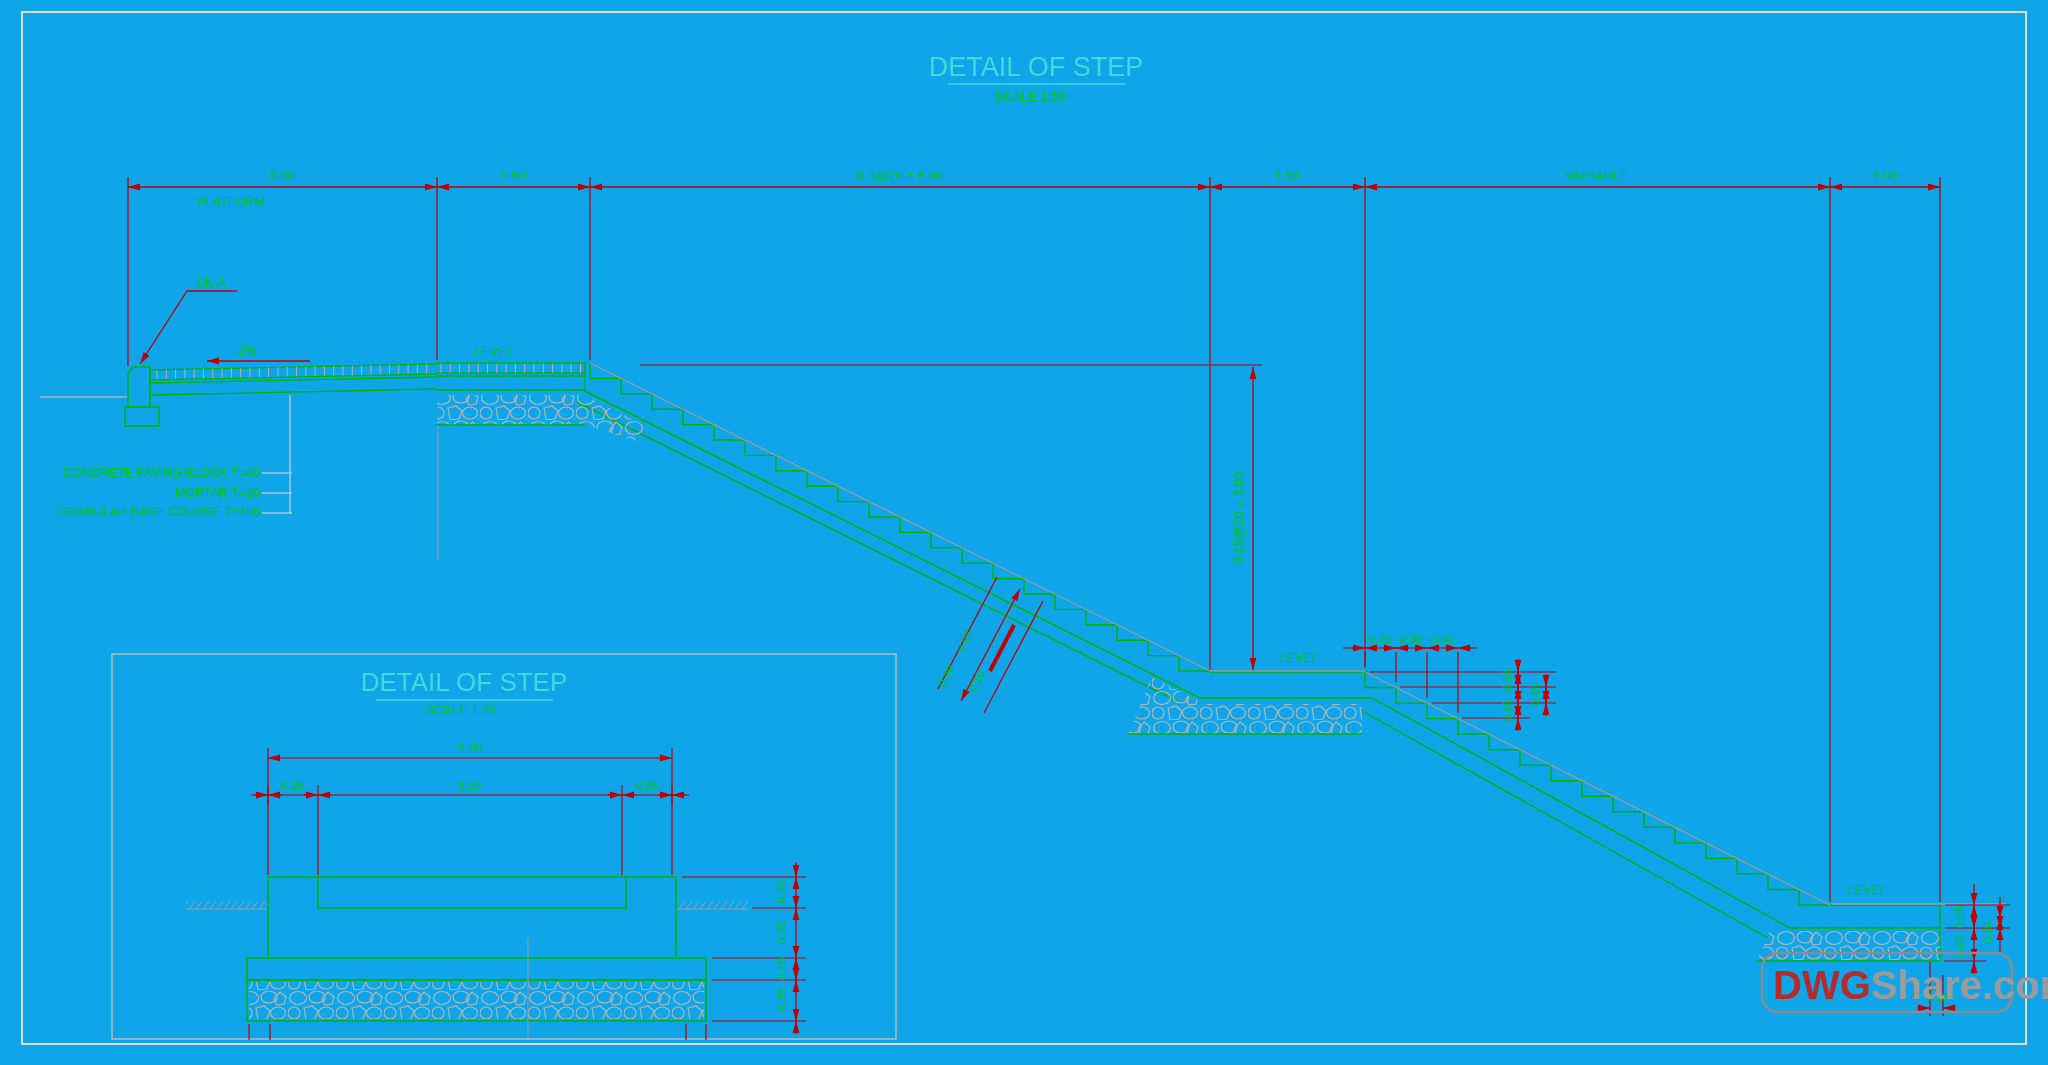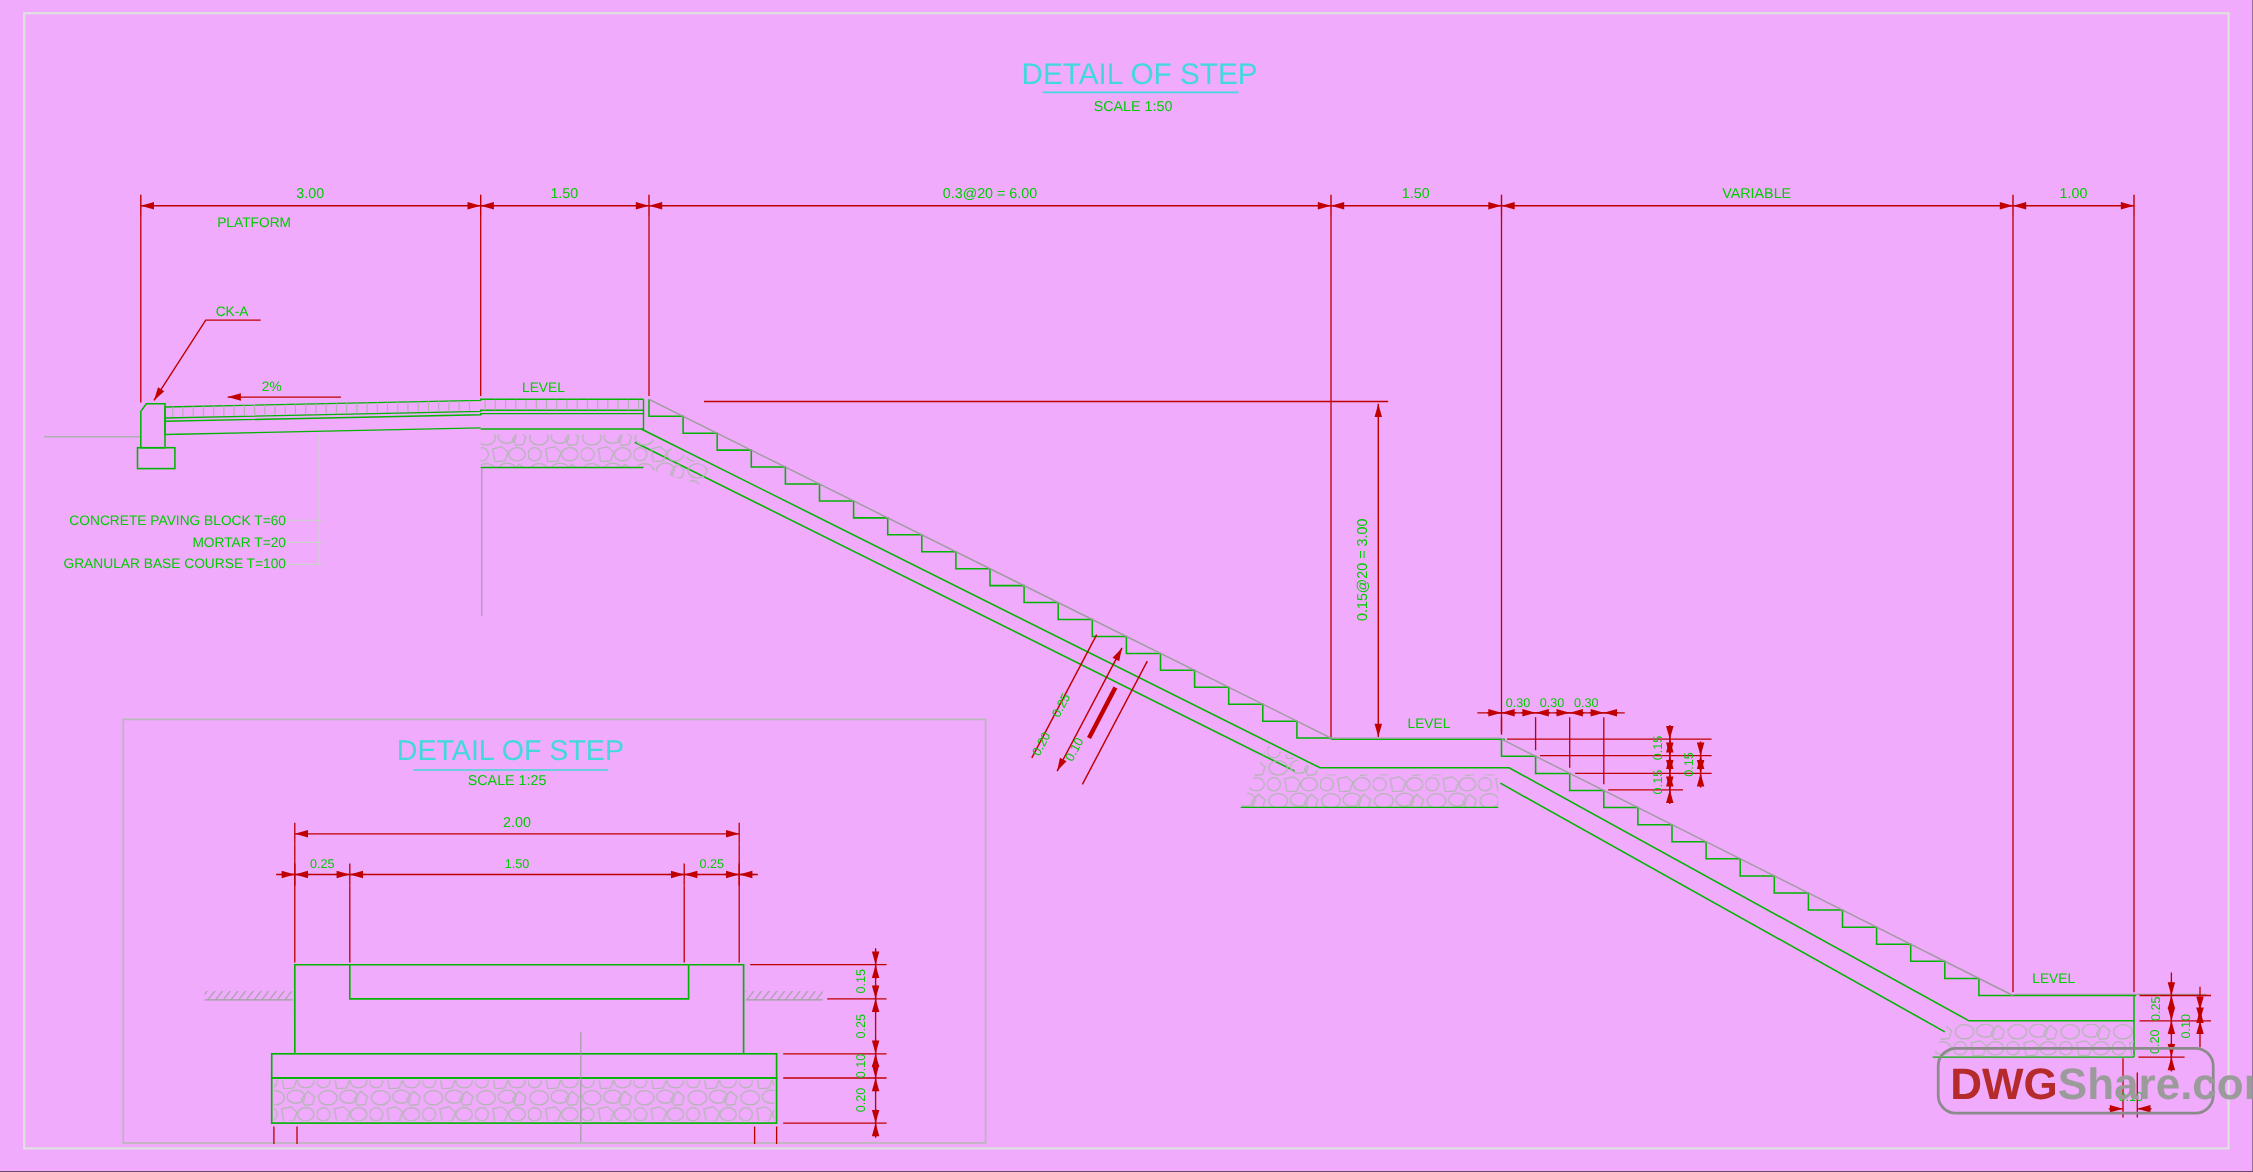--- a/index.html
+++ b/index.html
@@ -1,16 +1,16 @@
 <!DOCTYPE html>
 <html><head>
 <meta charset="utf-8">
 <style>
   html,body{margin:0;padding:0;background:#000;}
-  .stage{position:relative;width:2048px;height:1065px;background:#f0abfc;overflow:hidden;
+  .stage{position:relative;width:2048px;height:1065px;background:#0ea5e9;overflow:hidden;
          font-family:"Liberation Sans", sans-serif;}
   svg text{font-family:"Liberation Sans", sans-serif;}
   .t-green{fill:#00cc00;}
   .t-cyan{fill:#41d9d9;}
   .dim{font-size:13px;}
   .dims{font-size:11.5px;}
   .lbl{font-size:12.5px;}
 </style>
 </head>
 <body>

